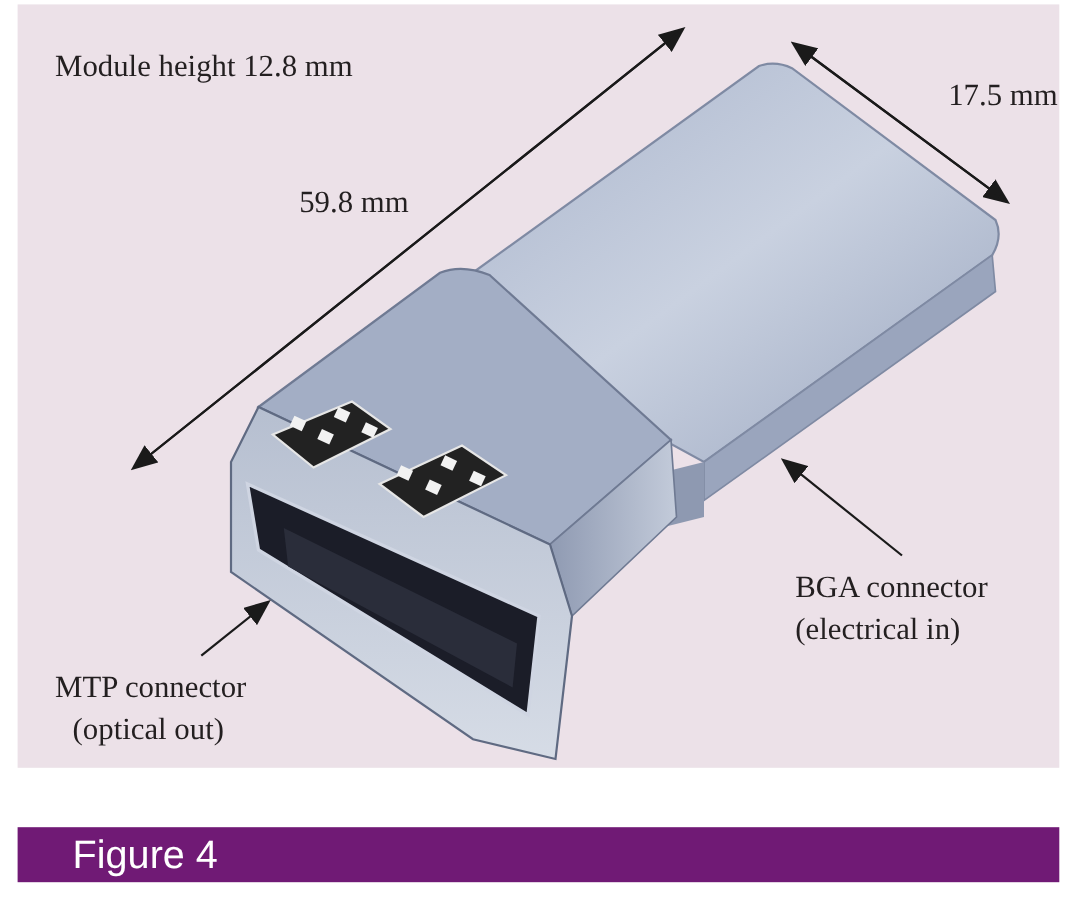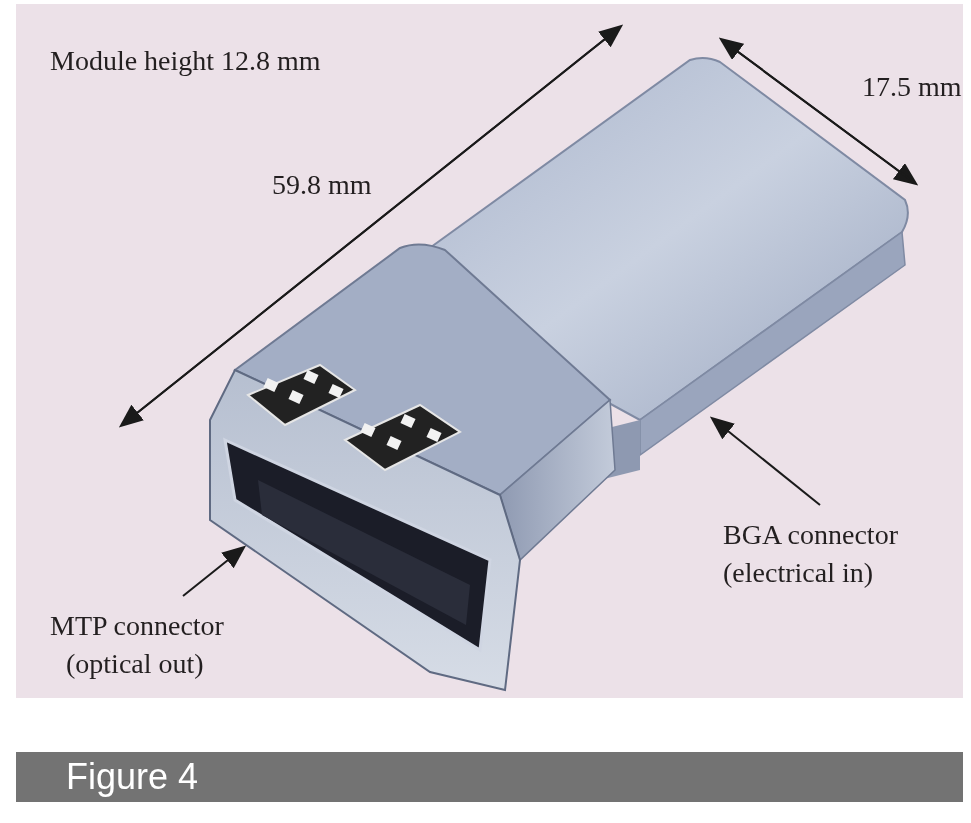--- a/index.html
+++ b/index.html
@@ -1,20 +1,20 @@
 <!DOCTYPE html>
 <html><head>
 <meta charset="utf-8">
 <style>
   html,body{margin:0;padding:0;background:#ffffff;}
   body{width:971px;height:823px;position:relative;overflow:hidden;font-family:"Liberation Serif","DejaVu Serif",serif;}
   .panel{position:absolute;left:16px;top:4px;width:947px;height:694px;background:#ece1e8;}
   .lbl{position:absolute;color:#231f20;font-size:28px;line-height:34px;font-family:"Liberation Serif","DejaVu Serif",serif;white-space:nowrap;}
   .art{position:absolute;left:0;top:0;width:971px;height:823px;}
-  .figbar{position:absolute;left:16px;top:752px;width:947px;height:50px;background:#737373;}
+  .figbar{position:absolute;left:16px;top:752px;width:947px;height:50px;background:#701a75;}
   .figtitle{position:absolute;left:50px;top:3px;color:#ffffff;font-family:"Liberation Sans","DejaVu Sans",sans-serif;font-size:36px;line-height:44px;}
 </style>
 </head>
 <body>
 
 <div class="panel"></div>
 
 <svg class="art" viewBox="0 0 971 823" xmlns="http://www.w3.org/2000/svg">
   <defs>
     <linearGradient id="topg" x1="0" y1="0" x2="1" y2="1">

